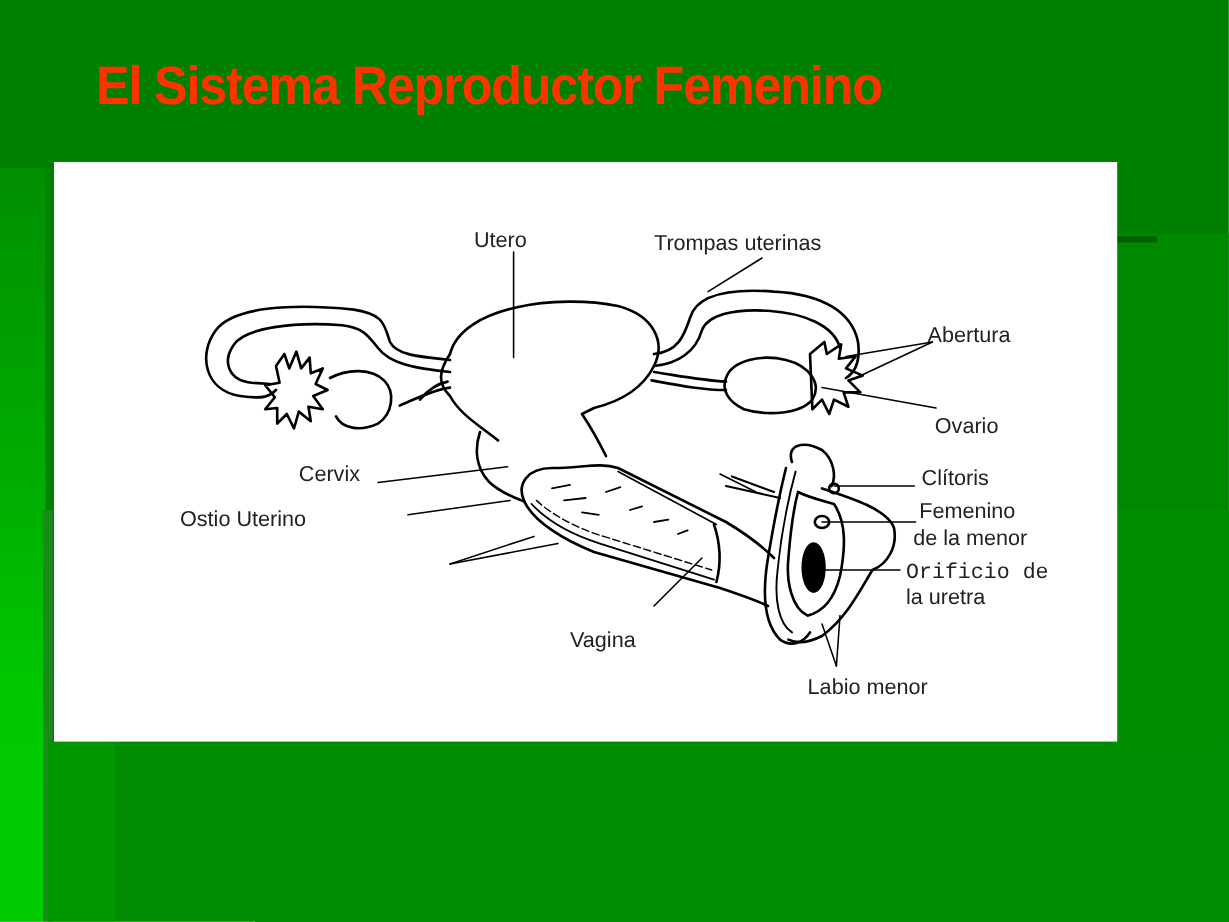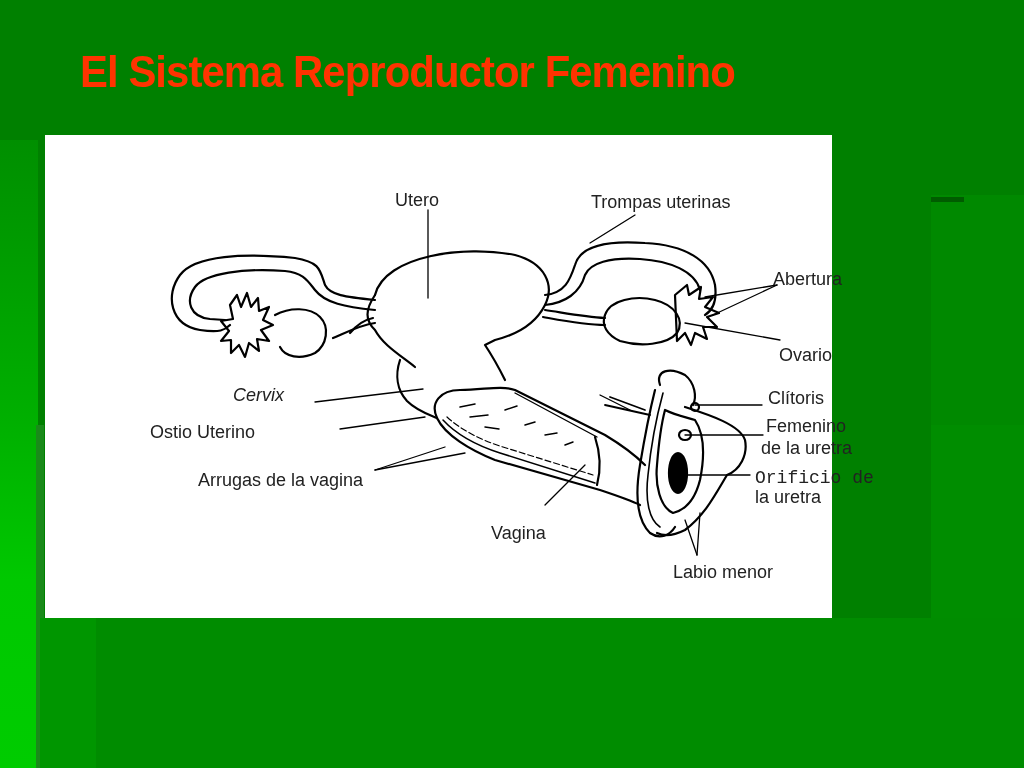--- a/index.html
+++ b/index.html
@@ -36,21 +36,21 @@
       position: absolute; left: 931px; top: 197px; width: 33px; height: 5px;
       background: #005c00;
     }
     .title {
       position: absolute; left: 80px; top: 46px;
       font-size: 45px; font-weight: bold; color: #ff3300;
       letter-spacing: -1px; white-space: nowrap;
       transform: scaleX(0.93); transform-origin: left top;
     }
     .panel {
-      position: absolute; left: 45px; top: 135px; width: 787px; height: 483px;
+      position: absolute; left: 45px; top: 135px; width: 886px; height: 483px;
       background: #ffffff;
     }
     .panel svg { position: absolute; left: 0; top: 0; }
     .lbl {
       position: absolute; font-size: 18px; color: #222; white-space: nowrap;
       line-height: 20px;
     }
   </style>
 </head>
 <body>
@@ -123,26 +123,25 @@
       <line x1="650" y1="270" x2="717" y2="270"></line>
       <line x1="640" y1="300" x2="718" y2="300"></line>
       <line x1="640" y1="340" x2="705" y2="340"></line>
       <line x1="652" y1="420" x2="640" y2="385"></line>
       <line x1="652" y1="420" x2="655" y2="378"></line>
       <line x1="555" y1="260" x2="585" y2="275"></line>
     </g>
   </svg>
 
   <div class="lbl" style="left:350px; top:55px;">Utero</div>
-  <div class="lbl" style="left:500px; top:57px;margin-left:46px;">Trompas uterinas</div>
+  <div class="lbl" style="left:500px; top:57px;">Trompas uterinas</div>
   <div class="lbl" style="left:728px; top:134px;">Abertura</div>
   <div class="lbl" style="left:734px; top:210px;">Ovario</div>
-  <div class="lbl" style="left:188px; top:250px;font-style:italic;">Cervix</div>
+  <div class="lbl" style="left:204px; top:250px;">Cervix</div>
   <div class="lbl" style="left:105px; top:287px;">Ostio Uterino</div>
-  <div class="lbl" style="left:153px; top:335px;">Arrugas de la vagina</div>
-  <div class="lbl" style="left:430px; top:388px;margin-left:16px;">Vagina</div>
+  <div class="lbl" style="left:430px; top:388px;">Vagina</div>
   <div class="lbl" style="left:723px; top:253px;">Clítoris</div>
   <div class="lbl" style="left:721px; top:281px;">Femenino</div>
-  <div class="lbl" style="left:716px; top:303px;">de la uretra</div>
+  <div class="lbl" style="left:716px; top:303px;">de la menor</div>
   <div class="lbl" style="left:710px; top:333px;font-family:Liberation Mono, monospace;">Orificio de</div>
   <div class="lbl" style="left:710px; top:352px;">la uretra</div>
   <div class="lbl" style="left:628px; top:427px;">Labio menor</div>
 </div>
 
 </body></html>

